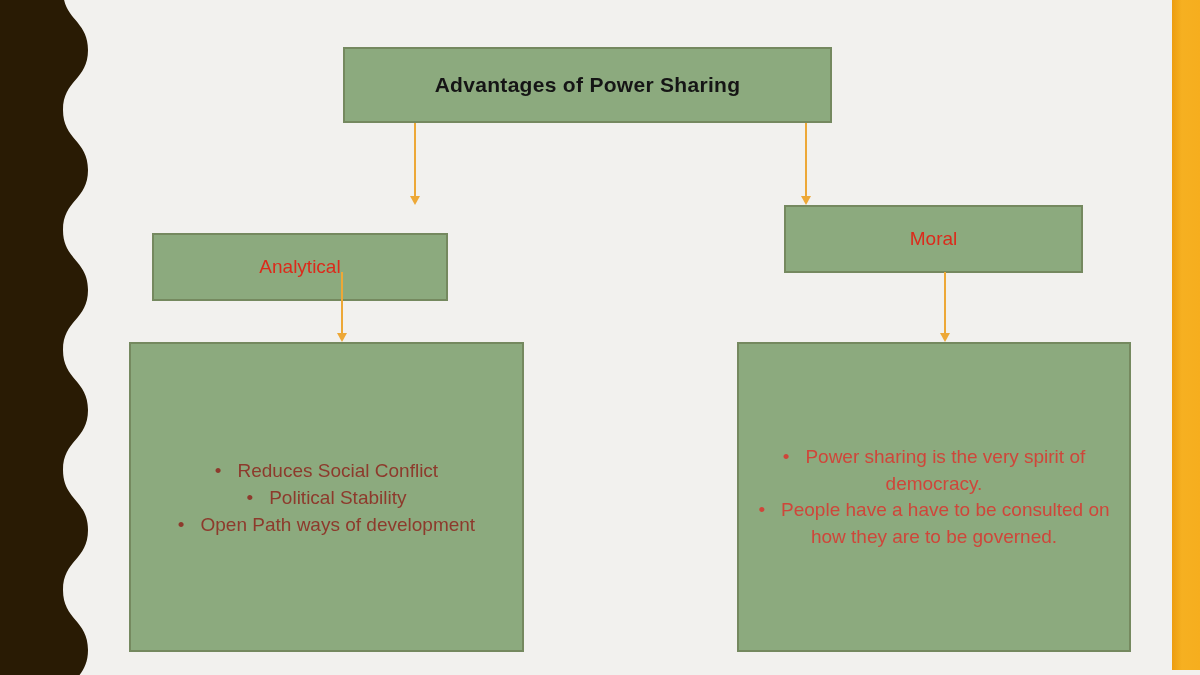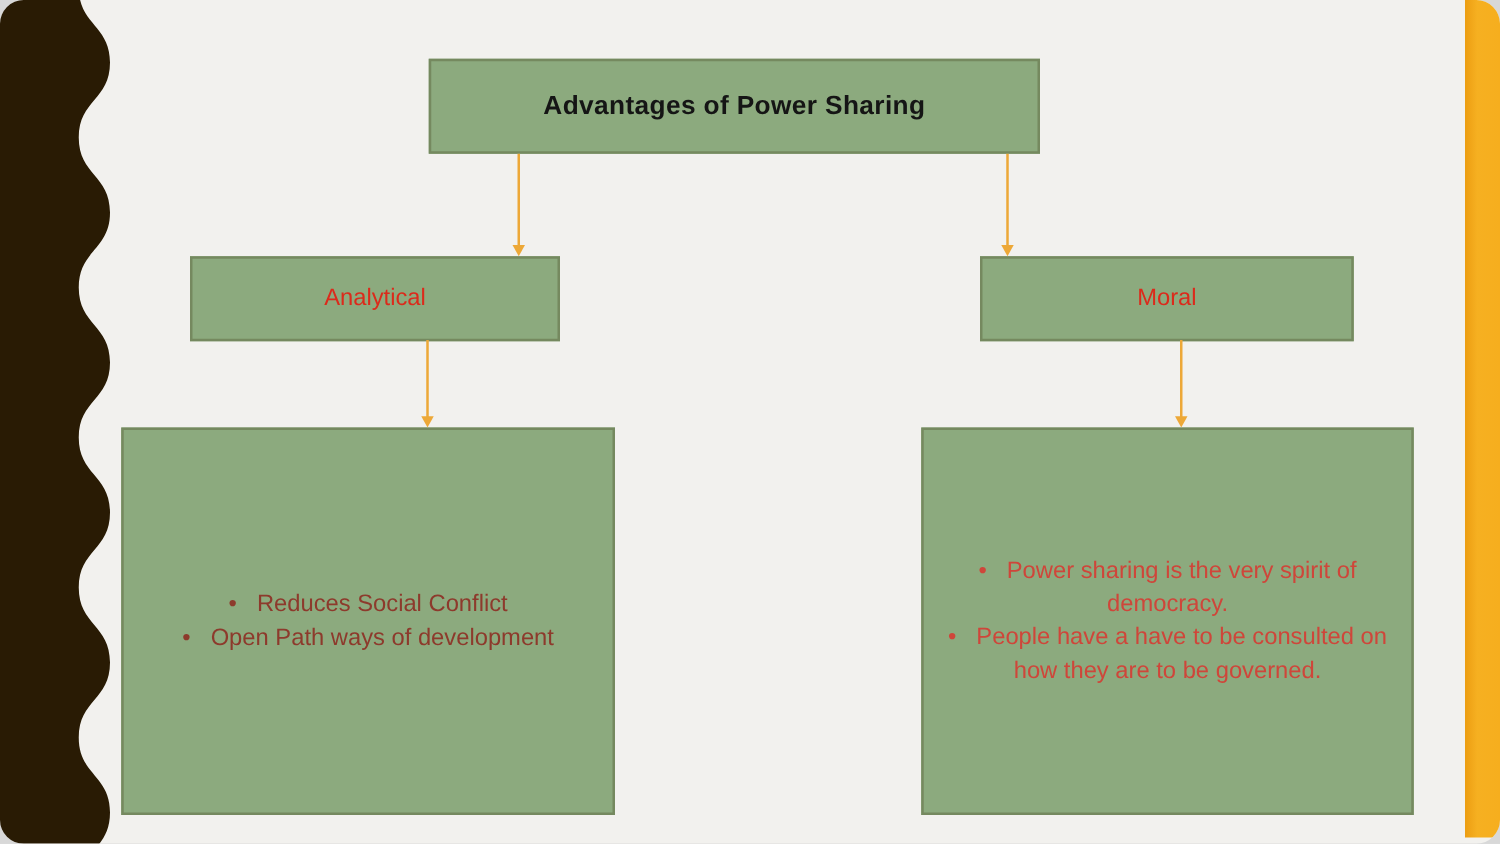--- a/index.html
+++ b/index.html
@@ -3,21 +3,20 @@
 <meta charset="utf-8">
 <style>
   html, body { margin: 0; padding: 0; background: #d8d8d8; }
   .slide {
     position: relative;
     width: 1200px;
     height: 675px;
     background: #f2f1ee;
     overflow: hidden;
     font-family: "Liberation Sans", sans-serif;
-    border-radius: 19px;
   }
   
   .wave-band { position: absolute; left: 0; top: 0; width: 100px; height: 675px; }
   
   .right-strip {
     position: absolute; left: 1172px; top: 0; width: 28px; height: 670px;
     background: linear-gradient(to right, #ec9d12 0%, #f6b021 35%, #f6ae1e 100%);
   }
   
   .gbox {
@@ -27,28 +26,28 @@
     border: 2px solid #75895f;
     display: flex;
     align-items: center;
     justify-content: center;
     text-align: center;
   }
   .title-box { left: 343px; top: 47px; width: 489px; height: 76px; }
   .title-box .label { font-size: 21px; font-weight: bold; color: #151515; letter-spacing: .3px; }
   .branch-box { top: 205px; height: 68px; }
   .branch-box .label { font-size: 19px; color: #dc2a1b; }
-  .analytical-box { left: 152px; width: 296px; }
+  .analytical-box { left: 152px; width: 296px; margin-top: 28px; }
   .moral-box { left: 784px; width: 299px; }
   .detail-box {
     top: 342px; height: 310px;
     flex-direction: column;
     justify-content: center;
   }
-  .left-detail { left: 97px; width: 395px; font-size: 19px; line-height: 27px; color: #8d3a2c; }
+  .left-detail { left: 129px; width: 395px; font-size: 19px; line-height: 27px; color: #8d3a2c; }
   .right-detail { left: 737px; width: 394px; font-size: 19px; line-height: 26.5px; color: #cf463a; padding: 0 0; }
   .bullet { width: 100%; text-align: center; }
   .bullet .dot { padding-right: 16px; }
   
   .connector { position: absolute; }
   .connector .line { position: absolute; width: 2px; background: #eda837; }
   .connector .head {
     position: absolute;
     width: 0; height: 0;
     border-left: 5px solid transparent;
@@ -89,20 +88,23 @@
   </div>
   <div class="gbox branch-box moral-box">
     <span class="label">Moral</span>
   </div>
 
   <div class="gbox detail-box left-detail">
     <div class="bullet">
       <span class="dot">•</span><span>Reduces Social Conflict</span>
     </div>
     <div class="bullet">
+      <span class="dot">•</span><span>Political Stability</span>
+    </div>
+    <div class="bullet">
       <span class="dot">•</span><span>Open Path ways of development</span>
     </div>
   </div>
 
   <div class="gbox detail-box right-detail">
     <div class="bullet">
       <span class="dot">•</span><span>Power sharing is the very spirit of democracy.</span>
     </div>
     <div class="bullet">
       <span class="dot">•</span><span>People have a have to be consulted on how they are to be governed.</span>

